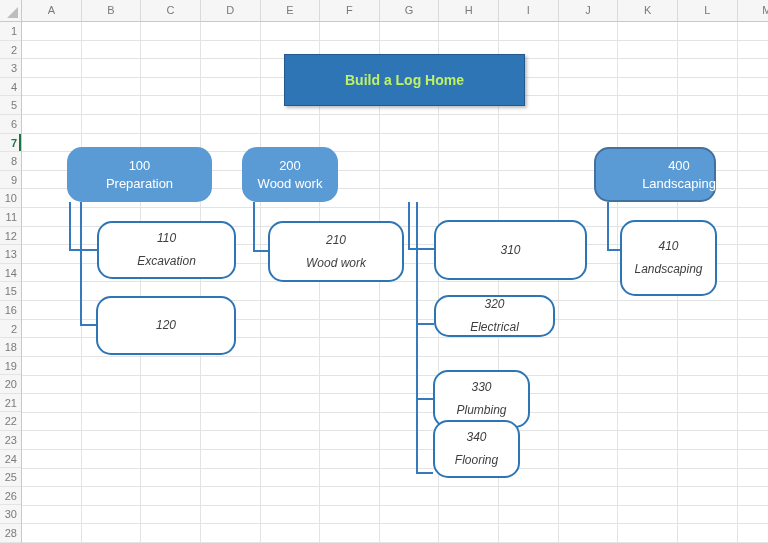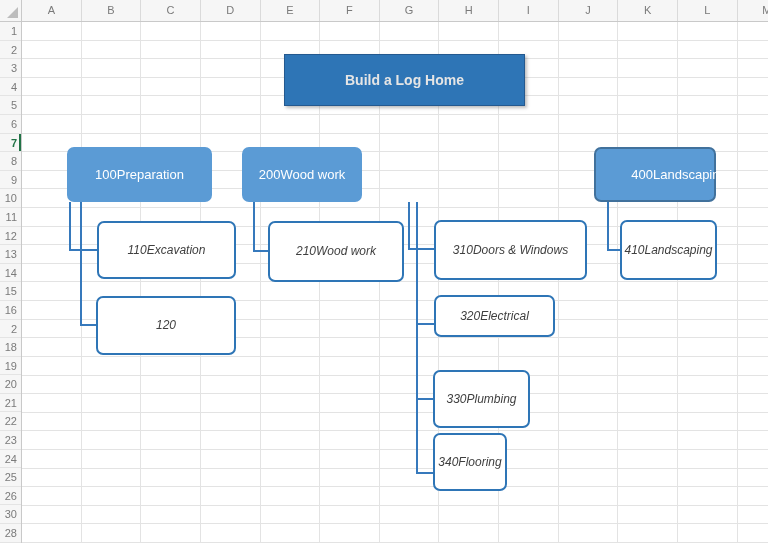--- a/index.html
+++ b/index.html
@@ -46,25 +46,25 @@
   
   .layer{position:absolute;left:0;top:0;width:768px;height:543px;z-index:3;pointer-events:none;}
   .layer > *{pointer-events:auto;}
   .conn{position:absolute;background:var(--connector,#3679BC);}
   .conn.v{width:2px;}
   .conn.h{height:2px;}
   .title-box{
     position:absolute;box-sizing:border-box;display:flex;align-items:center;justify-content:center;
     background:var(--title_fill,#2E75B6);border:1px solid var(--title_border,#24598F);
     box-shadow:2px 2px 3px rgba(110,110,110,0.45);
-    color:#e5e5e5;font-weight:bold;font-size:14px;text-align:center;
+    color:#bef264;font-weight:bold;font-size:14px;text-align:center;
   }
   .node{
-    position:absolute;box-sizing:border-box;border-radius:7px;
-    display:flex;flex-direction:row;align-items:center;justify-content:center;text-align:center;
+    position:absolute;box-sizing:border-box;border-radius:15px;
+    display:flex;flex-direction:column;align-items:center;justify-content:center;text-align:center;
   }
   .node span{display:block;}
   .node.l1{background:var(--level1_fill,#5B9BD5);color:#fff;font-size:13px;line-height:18px;}
   .node.l1.bordered{border:2px solid var(--level1_border,#41719C);padding-left:48px;}
   .node.child{
     background:#fff;border:2px solid var(--child_border,#2E75B6);
     color:var(--child_text,#3F3F3F);font-size:12px;line-height:23px;font-style:italic;
   }
 </style>
 </head>
@@ -145,21 +145,21 @@
     <div class="conn h" style="left:607px;top:249px;width:13px"></div>
 
     <div class="title-box" style="left:284px;top:54px;width:241px;height:52px">
       <span>Build a Log Home</span>
     </div>
 
     <div class="node l1" style="left:67px;top:147px;width:145px;height:55px">
       <span>100</span>
       <span>Preparation</span>
     </div>
-    <div class="node l1" style="left:242px;top:147px;width:120px;height:55px">
+    <div class="node l1" style="left:242px;top:147px;width:96px;height:55px">
       <span>200</span>
       <span>Wood work</span>
     </div>
     <div class="node l1 bordered" style="left:594px;top:147px;width:122px;height:55px">
       <span>400</span>
       <span>Landscaping</span>
     </div>
 
     <div class="node child" style="left:97px;top:221px;width:139px;height:58px">
       <span>110</span>
@@ -167,33 +167,32 @@
     </div>
     <div class="node child" style="left:96px;top:296px;width:140px;height:59px">
       <span>120</span>
     </div>
     <div class="node child" style="left:268px;top:221px;width:136px;height:61px">
       <span>210</span>
       <span>Wood work</span>
     </div>
     <div class="node child" style="left:434px;top:220px;width:153px;height:60px">
       <span>310</span>
-      <span>Doors &amp; Windows</span>
     </div>
     <div class="node child" style="left:434px;top:295px;width:121px;height:42px">
       <span>320</span>
       <span>Electrical</span>
     </div>
     <div class="node child" style="left:433px;top:370px;width:97px;height:58px">
       <span>330</span>
       <span>Plumbing</span>
     </div>
-    <div class="node child" style="left:433px;top:433px;width:74px;height:58px">
+    <div class="node child" style="left:433px;top:420px;width:87px;height:58px">
       <span>340</span>
       <span>Flooring</span>
     </div>
-    <div class="node child" style="left:620px;top:220px;width:97px;height:60px">
+    <div class="node child" style="left:620px;top:220px;width:97px;height:76px">
       <span>410</span>
       <span>Landscaping</span>
     </div>
 
   </div>
 </div>
 
 </body></html>

